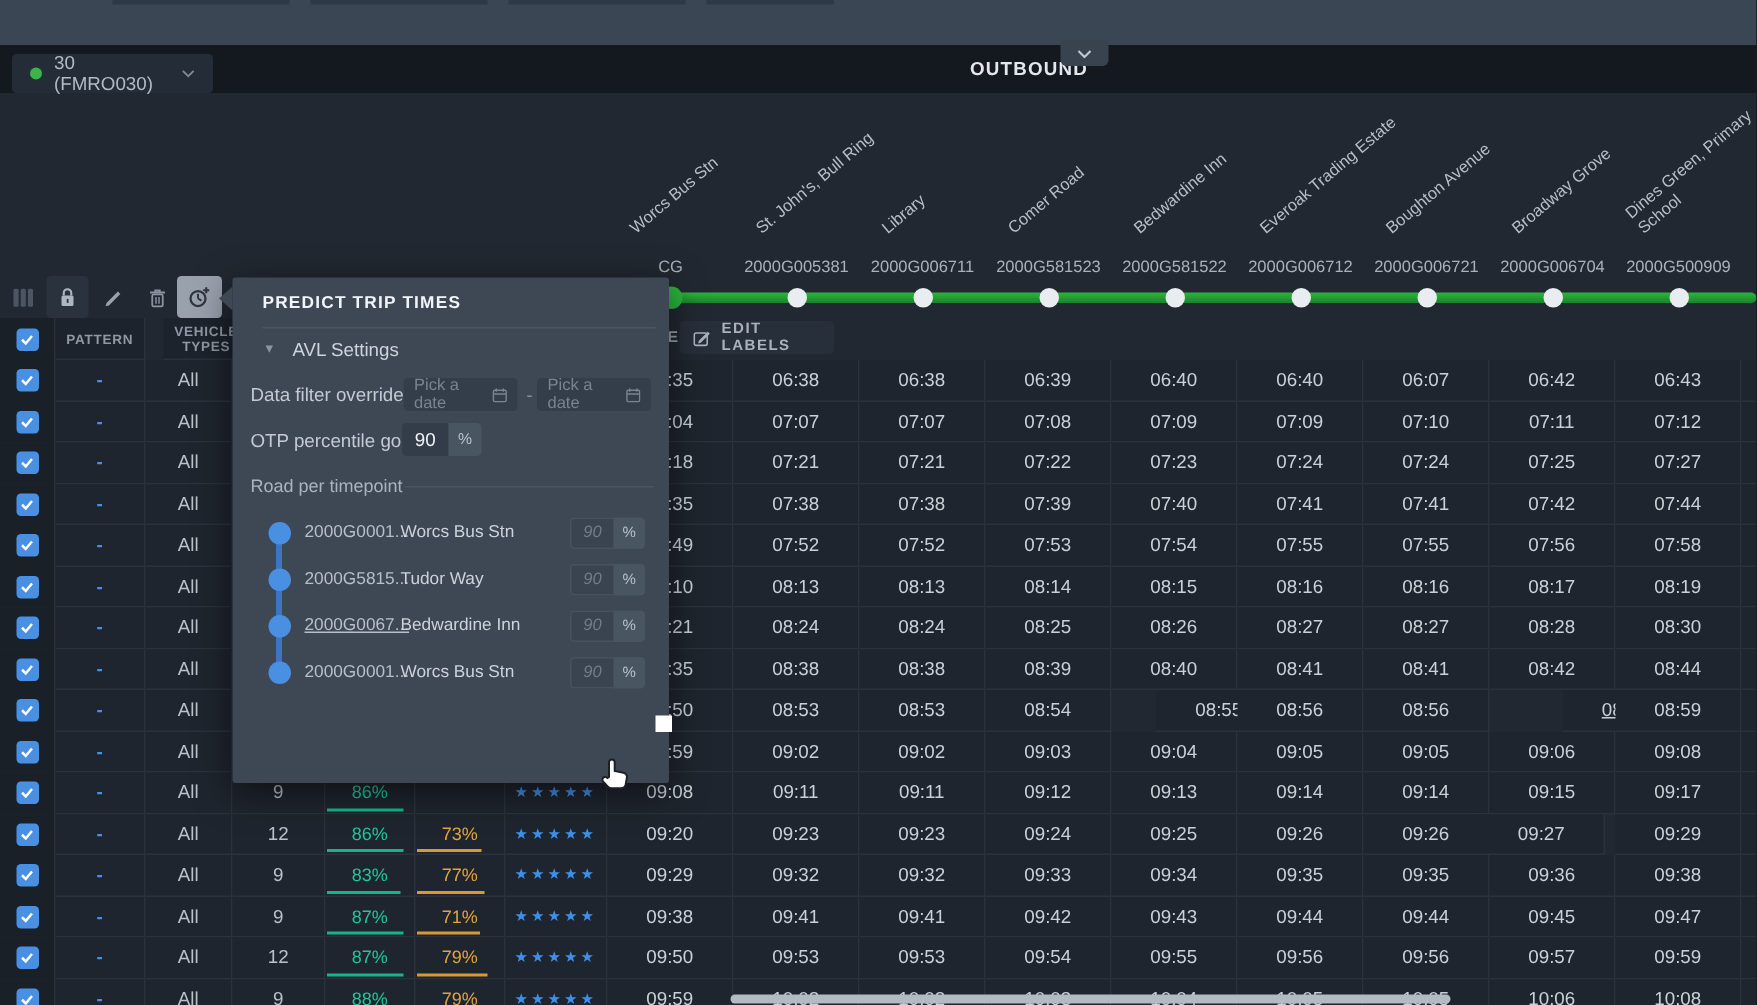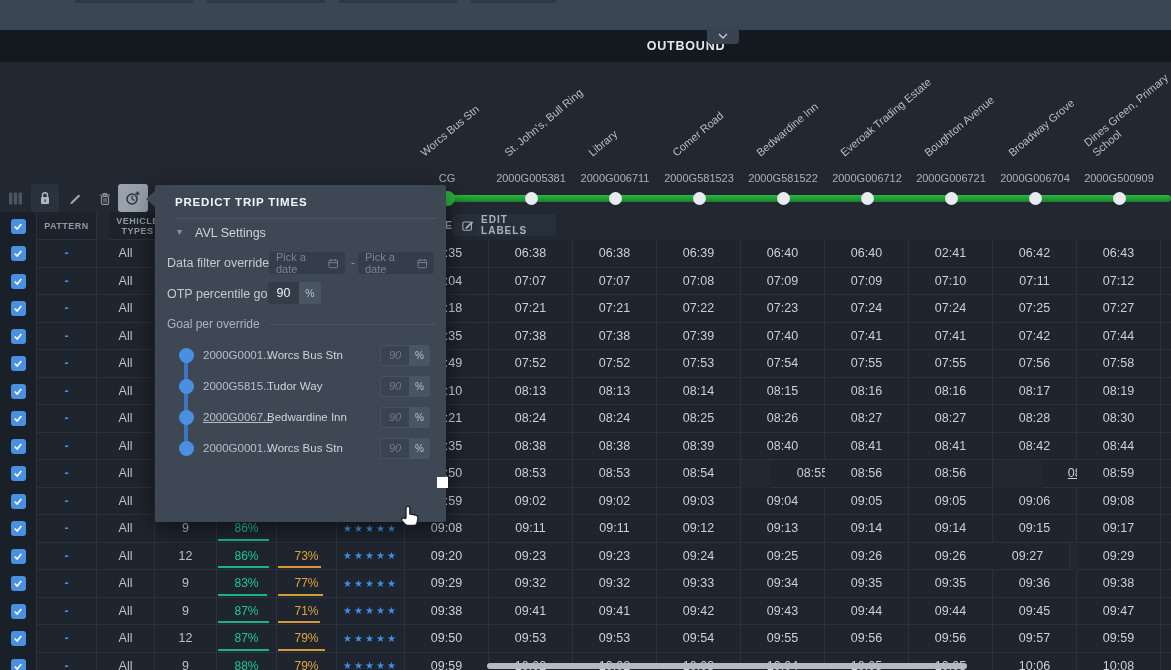--- a/index.html
+++ b/index.html
@@ -91,20 +91,27 @@
   </div>
 
   <div class="navbar"></div>
 
   <div class="chevbtn">
     <svg width="10" height="6" viewBox="0 0 10 6">
         <path d="M1 1 l4 4 4-4" stroke="#c3cad2" stroke-width="1.4" fill="none"></path>
       </svg>
   </div>
 
+  <div class="dd" id="dd-route">
+    <span class="grdot" style="background: rgb(59, 181, 74);"></span>
+    <span class="lbl">30 (FMRO030)</span>
+    <svg class="ddchev" width="10" height="6" viewBox="0 0 10 6">
+        <path d="M1 1 l4 4 4-4" stroke="#7e8893" stroke-width="1.4" fill="none"></path>
+      </svg>
+  </div>
 
 
   <div class="outbound">OUTBOUND</div>
 
   <div id="main">
     <div class="tl"></div>
 
     <div class="tbtn" style="left:1px">
       <svg width="15" height="15" viewBox="0 0 15 15">
           <rect x="1" y="1.5" width="3.4" height="12" rx="1" fill="#4c5663"></rect>
@@ -175,21 +182,21 @@
           <div class="cell cnt" style="left: 155px; width: 62px;"></div>
           <div class="cell otp" style="left: 217px; width: 60px; color: rgb(31, 199, 154);"></div>
           <div class="cell otp" style="left: 277px; width: 60px; color: rgb(226, 164, 62);"></div>
           <div class="cell stars" style="left: 337px; width: 68px; color: rgb(63, 143, 232);"></div>
           <div class="cell" style="left: 405px; width: 84px;">06:35</div>
           <div class="cell" style="left: 489px; width: 84px;">06:38</div>
           <div class="cell" style="left: 573px; width: 84px;">06:38</div>
           <div class="cell" style="left: 657px; width: 84px;">06:39</div>
           <div class="cell" style="left: 741px; width: 84px;">06:40</div>
           <div class="cell" style="left: 825px; width: 84px;">06:40</div>
-          <div class="cell" style="left: 909px; width: 84px;">02:41</div>
+          <div class="cell" style="left: 909px; width: 84px;">06:07</div>
           <div class="cell" style="left: 993px; width: 84px;">06:42</div>
           <div class="cell" style="left: 1077px; width: 84px;">06:43</div>
           <div class="cell" style="left: 1161px; width: 10px; border-right: none;"></div>
         </div>
         <div class="row" style="top: 267.5px; width: 1171px;">
           <div class="cell cbcell" style="left: 0px; width: 37px;">
             <div class="checkbox">
               <svg width="10" height="9" viewBox="0 0 12 10">
                 <path d="M2 5 l3 3 5-6" stroke="#fff" stroke-width="2" fill="none"></path>
               </svg>
@@ -645,21 +652,21 @@
       <svg width="11" height="11" viewBox="0 0 11 11">
           <rect x="1" y="2" width="9" height="8" rx="1" stroke="#7a8490" stroke-width="1" fill="none"></rect>
           <path d="M3 .8 v2.2 M8 .8 v2.2 M1 4.6 h9" stroke="#7a8490" stroke-width="1"></path>
         </svg>
     </div>
 
     <div class="flabel" style="top:102px">OTP percentile goal</div>
     <div class="numinput" style="left:113px;top:97px">90</div>
     <div class="pctbox" style="left:144px;top:97px">%</div>
 
-    <div class="flabel" style="top:132px;color:#aab4be;font-size:12px">Goal per override</div>
+    <div class="flabel" style="top:132px;color:#aab4be;font-size:12px">Road per timepoint</div>
     <div class="goal-line"></div>
 
     <div class="tp-line"></div>
     <div id="timepoints">
         <div class="tp-dot" style="top: 162.5px; background: rgb(74, 144, 226);"></div>
         <div class="tp-id" style="top: 164px;">2000G0001...</div>
         <div class="tp-name" style="top: 164px;">Worcs Bus Stn</div>
         <div class="tp-input" style="top: 159.5px;">90</div>
         <div class="tp-pct" style="top: 159.5px;">%</div>
         <div class="tp-dot" style="top: 193.5px; background: rgb(74, 144, 226);"></div>

